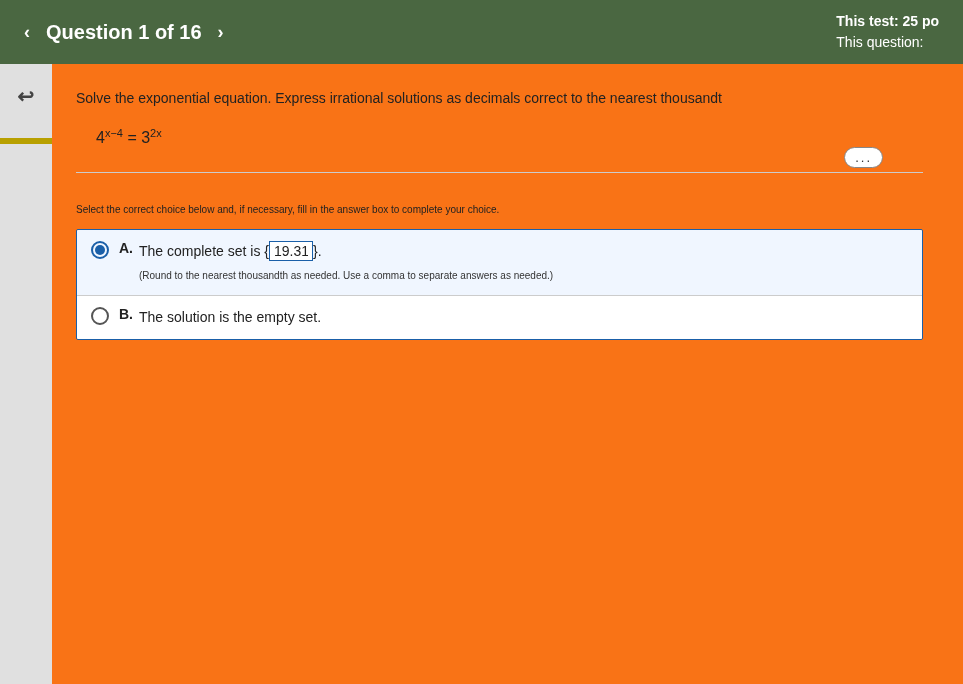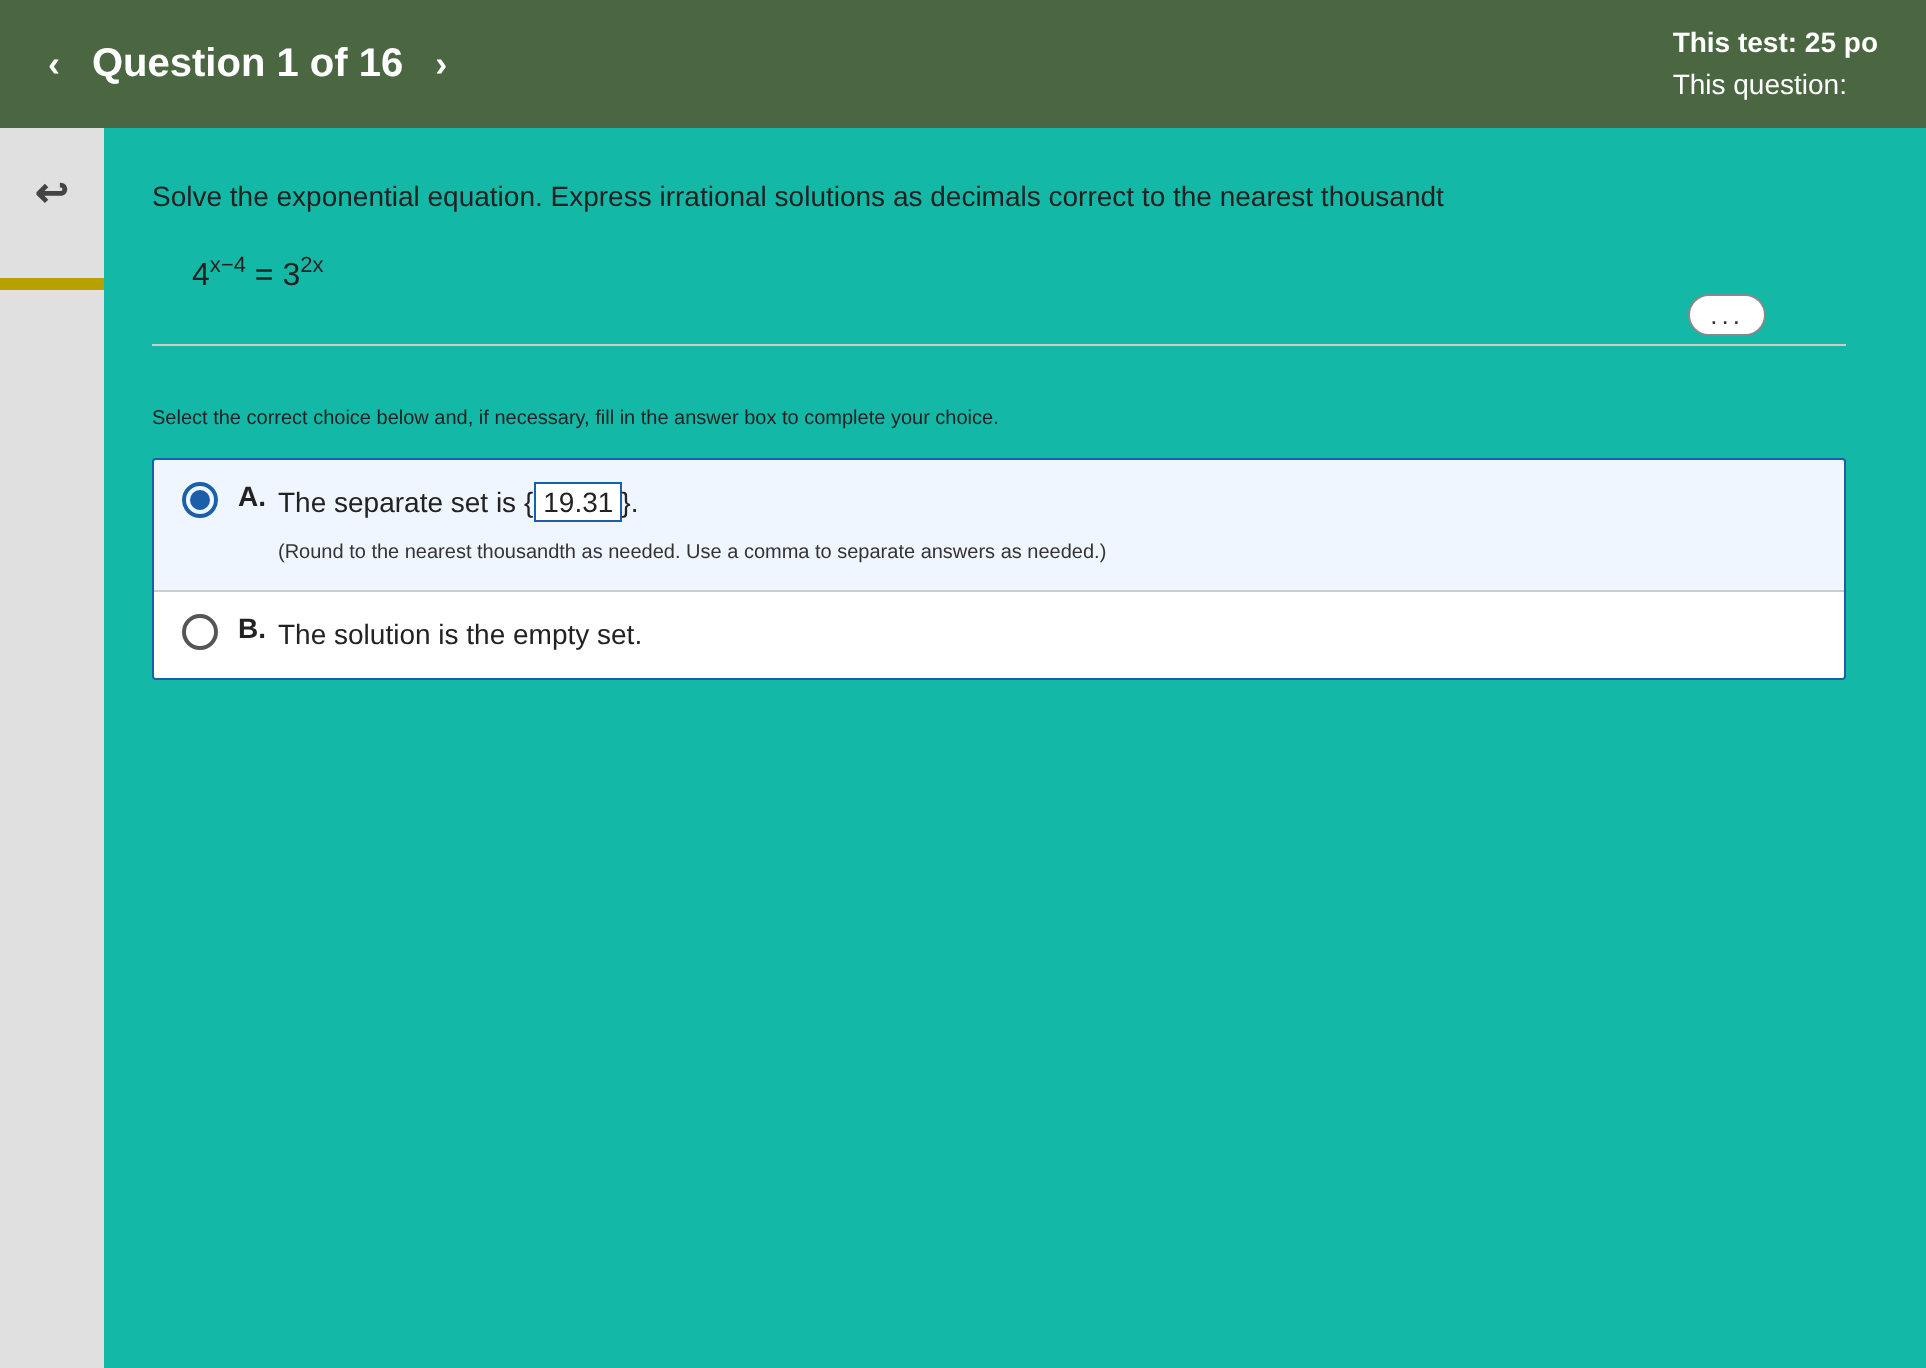--- a/index.html
+++ b/index.html
@@ -71,21 +71,21 @@
       width: 52px;
       height: 6px;
       background: #b8a000;
       margin-top: 30px;
     }
 
     
     .content {
       flex: 1;
       padding: 24px 40px 24px 24px;
-      background: #14b8a6;
+      background: #f97316;
     }
 
     .question-text {
       font-size: 14px;
       color: #222;
       margin-bottom: 18px;
       line-height: 1.5;
     }
 
     .equation {
@@ -245,21 +245,21 @@
     <p class="select-text">Select the correct choice below and, if necessary, fill in the answer box to complete your choice.</p>
 
     <div class="choices">
 
       <div class="choice-row selected">
         <div class="radio-outer">
           <div class="radio-inner"></div>
         </div>
         <span class="choice-label">A.</span>
         <div class="choice-content">
-          <span>The separate set is {</span><input class="answer-input-inline" type="text" value="19.310" style=""><span>}.</span>
+          <span>The complete set is {</span><input class="answer-input-inline" type="text" value="19.310" style=""><span>}.</span>
           <br>
           <span class="choice-subtext">(Round to the nearest thousandth as needed. Use a comma to separate answers as needed.)</span>
         </div>
       </div>
 
       <div class="choice-row">
         <div class="radio-outer empty"></div>
         <span class="choice-label">B.</span>
         <div class="choice-content">
           <span>The solution is the empty set.</span>

